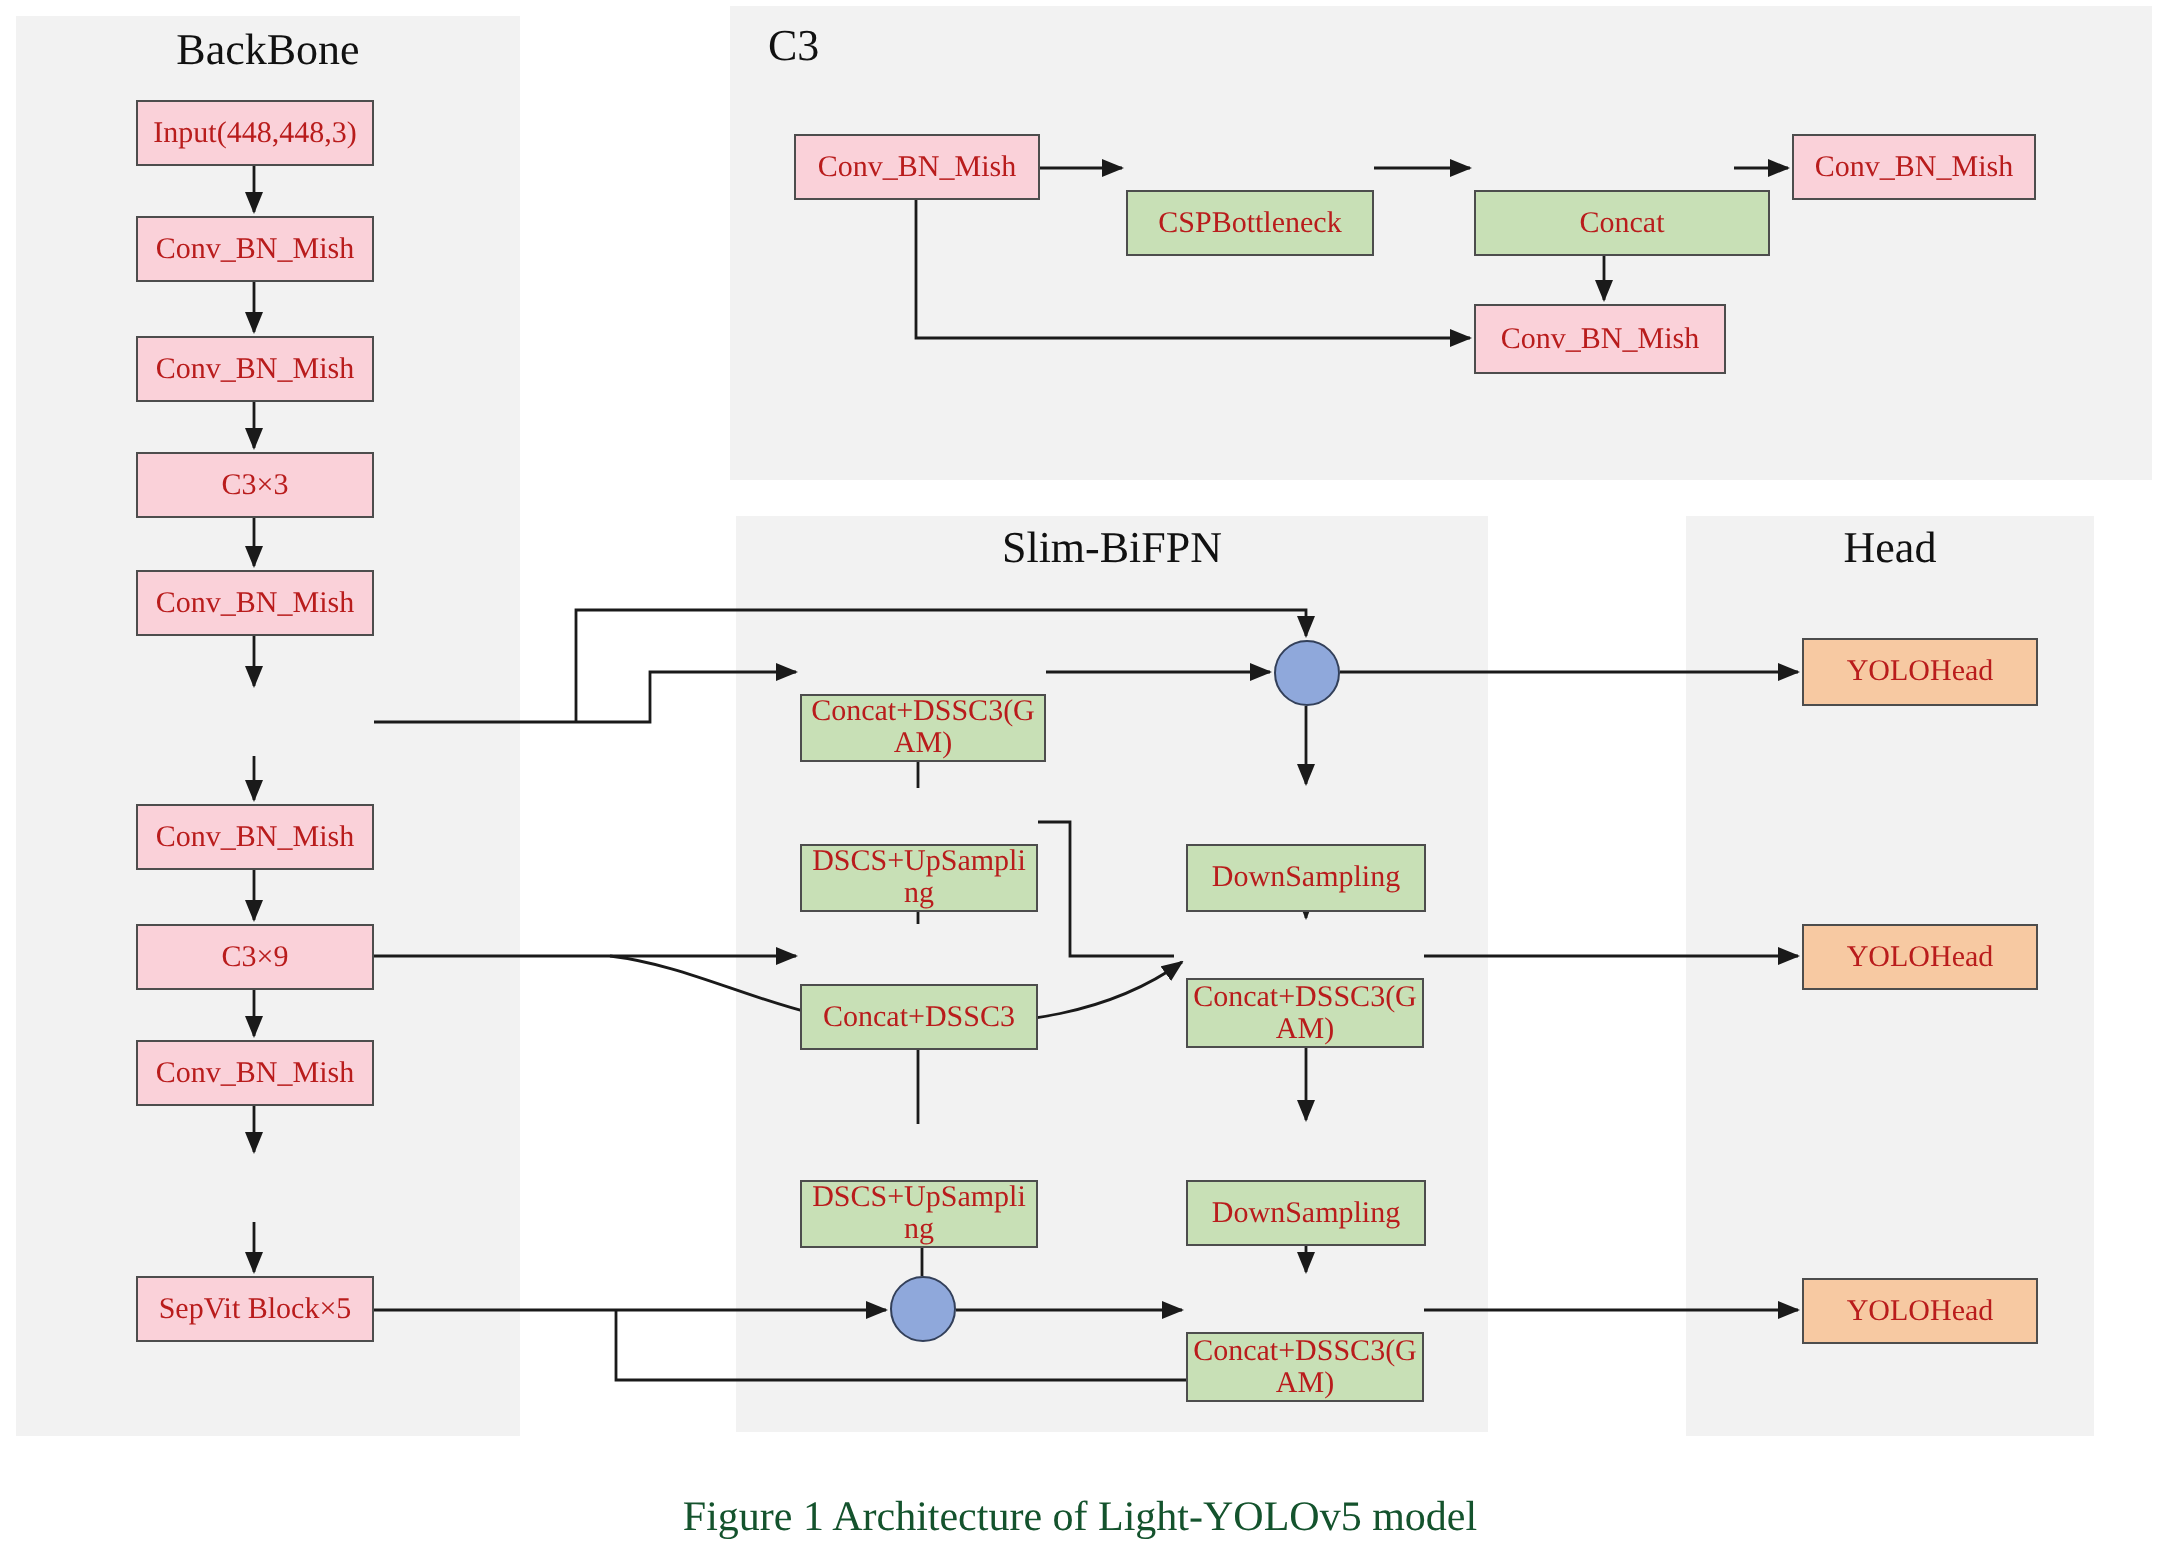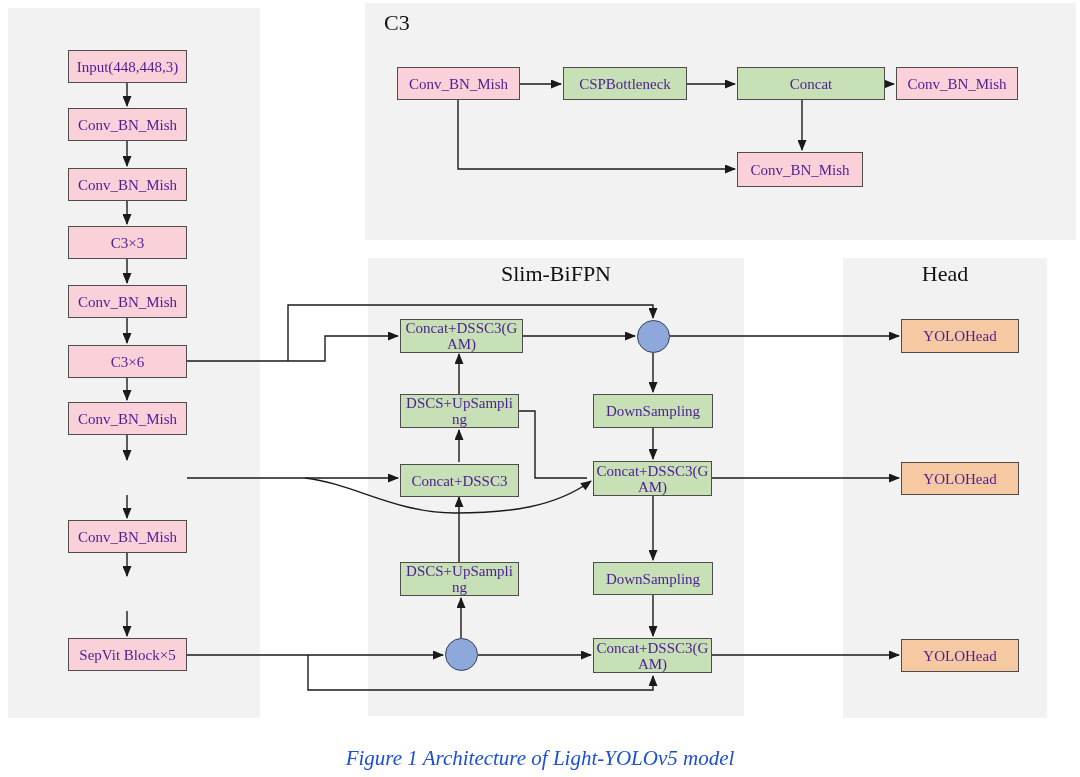--- a/index.html
+++ b/index.html
@@ -8,47 +8,48 @@
     font-family:"Liberation Serif","DejaVu Serif",serif; color:#111; overflow:hidden;
   }
   .panel{position:absolute; background:var(--panel,#f2f2f2);}
   .panel-title{position:absolute; font-size:22px; color:#111; text-align:center;}
   .panel-title.left{text-align:center;}
   .node{
     position:absolute; box-sizing:border-box;
     border:1px solid var(--border,#4d4d4d);
     display:flex; align-items:center; justify-content:center;
     text-align:center; font-size:15px; line-height:16px;
-    white-space:pre-line; color:#4c1d95;
+    white-space:pre-line; color:#b91c1c;
   }
   .pink{background:var(--pink,#fad1d9);}
-  .green{background:var(--green,#c8e0b6);}
+  .green{background:var(--green,#c8e0b6);margin-top:28px;}
   .orange{background:var(--orange,#f7c9a2);}
   .add-circle{
     position:absolute; width:33px; height:33px; border-radius:50%;
     box-sizing:border-box; background:var(--blue,#8fa8db);
     border:1.5px solid #33405a;
   }
   .caption{
     position:absolute; left:0; top:746px; width:1080px;
-    text-align:center; font-size:21px; color:#1d4ed8;font-style:italic;
+    text-align:center; font-size:21px; color:#14532d;
   }
   svg.edges{position:absolute; left:0; top:0;}
   svg.edges path{fill:none; stroke:var(--line,#1a1a1a); stroke-width:1.4;}
 </style>
 </head>
 <body>
 
 <div class="canvas">
 
   <div class="panel" style="left:8px;top:8px;width:252px;height:710px"></div>
   <div class="panel" style="left:365px;top:3px;width:711px;height:237px"></div>
   <div class="panel" style="left:368px;top:258px;width:376px;height:458px"></div>
   <div class="panel" style="left:843px;top:258px;width:204px;height:460px"></div>
 
+  <div class="panel-title" style="left:8px;top:12px;width:252px">BackBone</div>
   <div class="panel-title left" style="left:384px;top:10px">C3</div>
   <div class="panel-title" style="left:843px;top:261px;width:204px">Head</div>
   <div class="panel-title" style="left:368px;top:261px;width:376px">Slim-BiFPN</div>
 
   <svg class="edges" width="1080" height="777" viewBox="0 0 1080 777">
     <defs>
       <marker id="ah" viewBox="0 0 11 9" refX="10" refY="4.5" markerWidth="11" markerHeight="9" orient="auto" markerUnits="userSpaceOnUse">
         <path d="M0,0 L11,4.5 L0,9 Z" style="fill:var(--line,#1a1a1a);stroke:none"></path>
       </marker>
     </defs>
@@ -90,22 +91,22 @@
     <path d="M308 655 V690 H653 V676" marker-end="url(#ah)"></path>
     <path d="M478 655 H591" marker-end="url(#ah)"></path>
     <path d="M712 655 H899" marker-end="url(#ah)"></path>
   </svg>
 
   <div class="node pink" style="left:68px;top:50px;width:119px;height:33px">Input(448,448,3)</div>
   <div class="node pink" style="left:68px;top:108px;width:119px;height:33px">Conv_BN_Mish</div>
   <div class="node pink" style="left:68px;top:168px;width:119px;height:33px">Conv_BN_Mish</div>
   <div class="node pink" style="left:68px;top:226px;width:119px;height:33px">C3×3</div>
   <div class="node pink" style="left:68px;top:285px;width:119px;height:33px">Conv_BN_Mish</div>
-  <div class="node pink" style="left:68px;top:345px;width:119px;height:33px">C3×6</div>
   <div class="node pink" style="left:68px;top:402px;width:119px;height:33px">Conv_BN_Mish</div>
+  <div class="node pink" style="left:68px;top:462px;width:119px;height:33px">C3×9</div>
   <div class="node pink" style="left:68px;top:520px;width:119px;height:33px">Conv_BN_Mish</div>
   <div class="node pink" style="left:68px;top:638px;width:119px;height:33px">SepVit Block×5</div>
 
   <div class="node pink" style="left:397px;top:67px;width:123px;height:33px">Conv_BN_Mish</div>
   <div class="node green" style="left:563px;top:67px;width:124px;height:33px">CSPBottleneck</div>
   <div class="node green" style="left:737px;top:67px;width:148px;height:33px">Concat</div>
   <div class="node pink" style="left:896px;top:67px;width:122px;height:33px">Conv_BN_Mish</div>
   <div class="node pink" style="left:737px;top:152px;width:126px;height:35px">Conv_BN_Mish</div>
 
   <div class="node green" style="left:400px;top:319px;width:123px;height:34px">Concat+DSSC3(G

